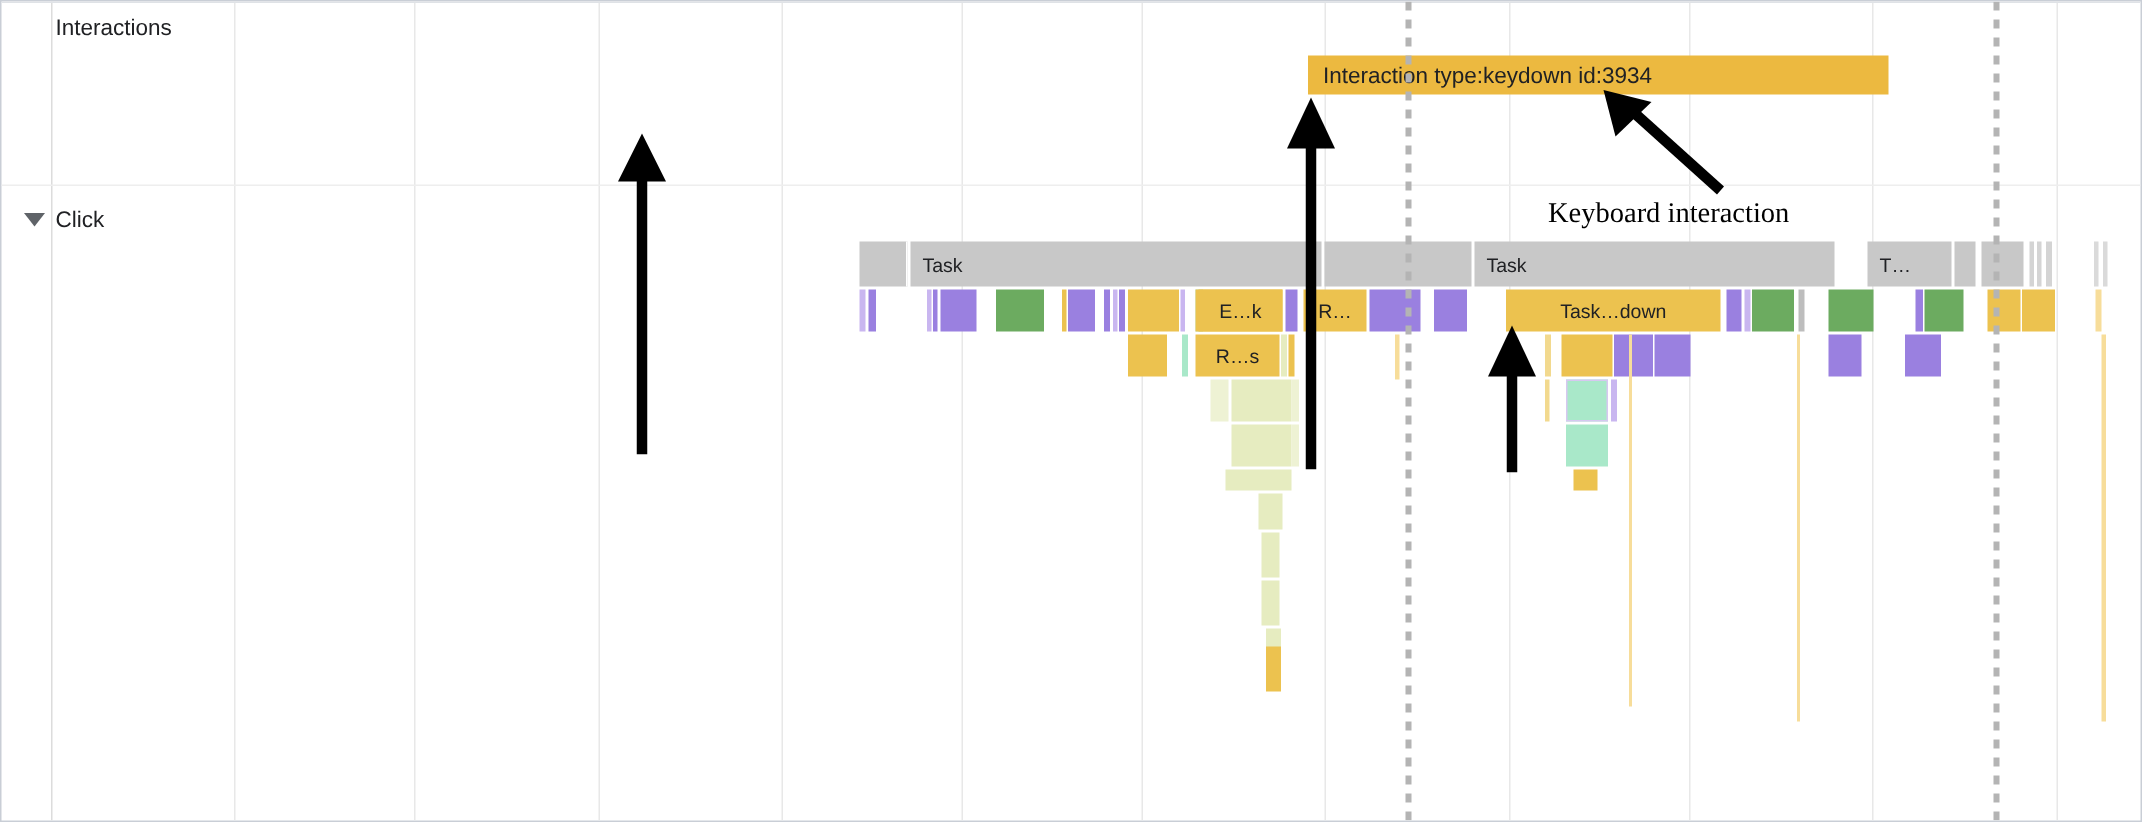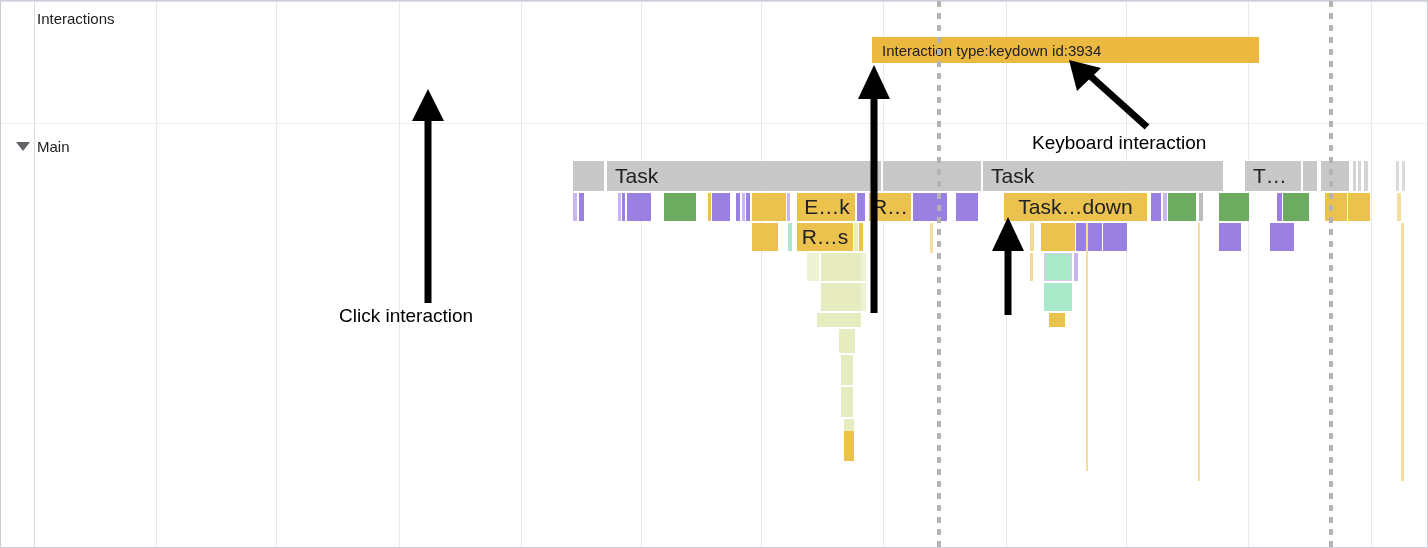--- a/index.html
+++ b/index.html
@@ -28,24 +28,24 @@
   .tri{position:absolute;width:0;height:0;
        border-left:7px solid transparent;border-right:7px solid transparent;
        border-top:9px solid #5f6368;}
   
   .ibar{position:absolute;height:26px;display:flex;align-items:center;
         font-size:15px;color:#202124;box-sizing:border-box;padding-left:10px;
         white-space:nowrap;overflow:hidden;}
   
   .fbar{position:absolute;box-sizing:border-box;}
   .fbar.lbl{display:flex;align-items:center;justify-content:center;
-            font-size:21px;color:#202124;white-space:nowrap;overflow:hidden;}
+            font-size:13px;color:#202124;white-space:nowrap;overflow:hidden;}
   .fbar.lblL{justify-content:flex-start;padding-left:8px;}
   
-  .anno{position:absolute;font-family:Liberation Sans, sans-serif;
+  .anno{position:absolute;font-family:Liberation Serif, serif;
         font-size:19px;line-height:28px;color:#000;white-space:pre;}
   .arrow{position:absolute;}
 </style>
 </head>
 <body>
 
 <div id="root">
 
   <div class="vgrid strong" style="left:33px"></div>
   <div class="vgrid" style="left:155px"></div>
@@ -65,21 +65,21 @@
 
   <div class="track-title" style="left:36px;top:9px">Interactions</div>
 
 
 
   <div class="ibar" style="left:871px;top:36px;width:387px;background:#ecb940;">
     <span>Interaction type:keydown id:3934</span>
   </div>
 
   <div class="tri" style="left:15px;top:141px"></div>
-  <div class="track-title" style="left:36px;top:137px">Main</div>
+  <div class="track-title" style="left:36px;top:137px">Click</div>
 
   <div class="fbar" style="left:572px;top:160px;width:32px;height:30px;background:#c8c8c8;border-right:1px solid #fff;"></div>
   <div class="fbar lbl lblL" style="left:606px;top:160px;width:264px;height:30px;background:#c8c8c8;">
     <span>Task</span>
   </div>
   <div class="fbar" style="left:872px;top:160px;width:8px;height:30px;background:#c8c8c8;"></div>
   <div class="fbar" style="left:882px;top:160px;width:98px;height:30px;background:#c8c8c8;"></div>
   <div class="fbar lbl lblL" style="left:982px;top:160px;width:240px;height:30px;background:#c8c8c8;">
     <span>Task</span>
   </div>
@@ -166,21 +166,20 @@
   <div class="fbar" style="left:1029px;top:252px;width:3px;height:28px;background:#f2d98e;"></div>
 
   <div class="fbar" style="left:1085px;top:222px;width:2px;height:248px;background:#f7dd9a;"></div>
   <div class="fbar" style="left:1197px;top:222px;width:2px;height:258px;background:#f7dd9a;"></div>
   <div class="fbar" style="left:1400px;top:222px;width:3px;height:258px;background:#f7dd9a;"></div>
   <div class="fbar" style="left:929px;top:222px;width:3px;height:30px;background:#f7dd9a;"></div>
 
   <div class="dashline" style="left:936px"></div>
   <div class="dashline" style="left:1328px"></div>
 
-  <div class="anno" style="left:338px;top:301px">Click interaction</div>
   <svg class="arrow" style="left:405px;top:86px;width:50px;height:216px" viewBox="0 0 50 216">
     <path d="M22 216 L22 26" stroke="#000" stroke-width="7" fill="none"></path>
     <polygon points="22,2 6,34 38,34" fill="#000"></polygon>
   </svg>
 
   <div class="anno" style="left:1031px;top:128px">Keyboard interaction</div>
   <svg class="arrow" style="left:1062px;top:56px;width:90px;height:76px" viewBox="0 0 90 76">
     <path d="M84 70 L24 16" stroke="#000" stroke-width="7" fill="none"></path>
     <polygon points="6,3 38,11 14,34" fill="#000"></polygon>
   </svg>

